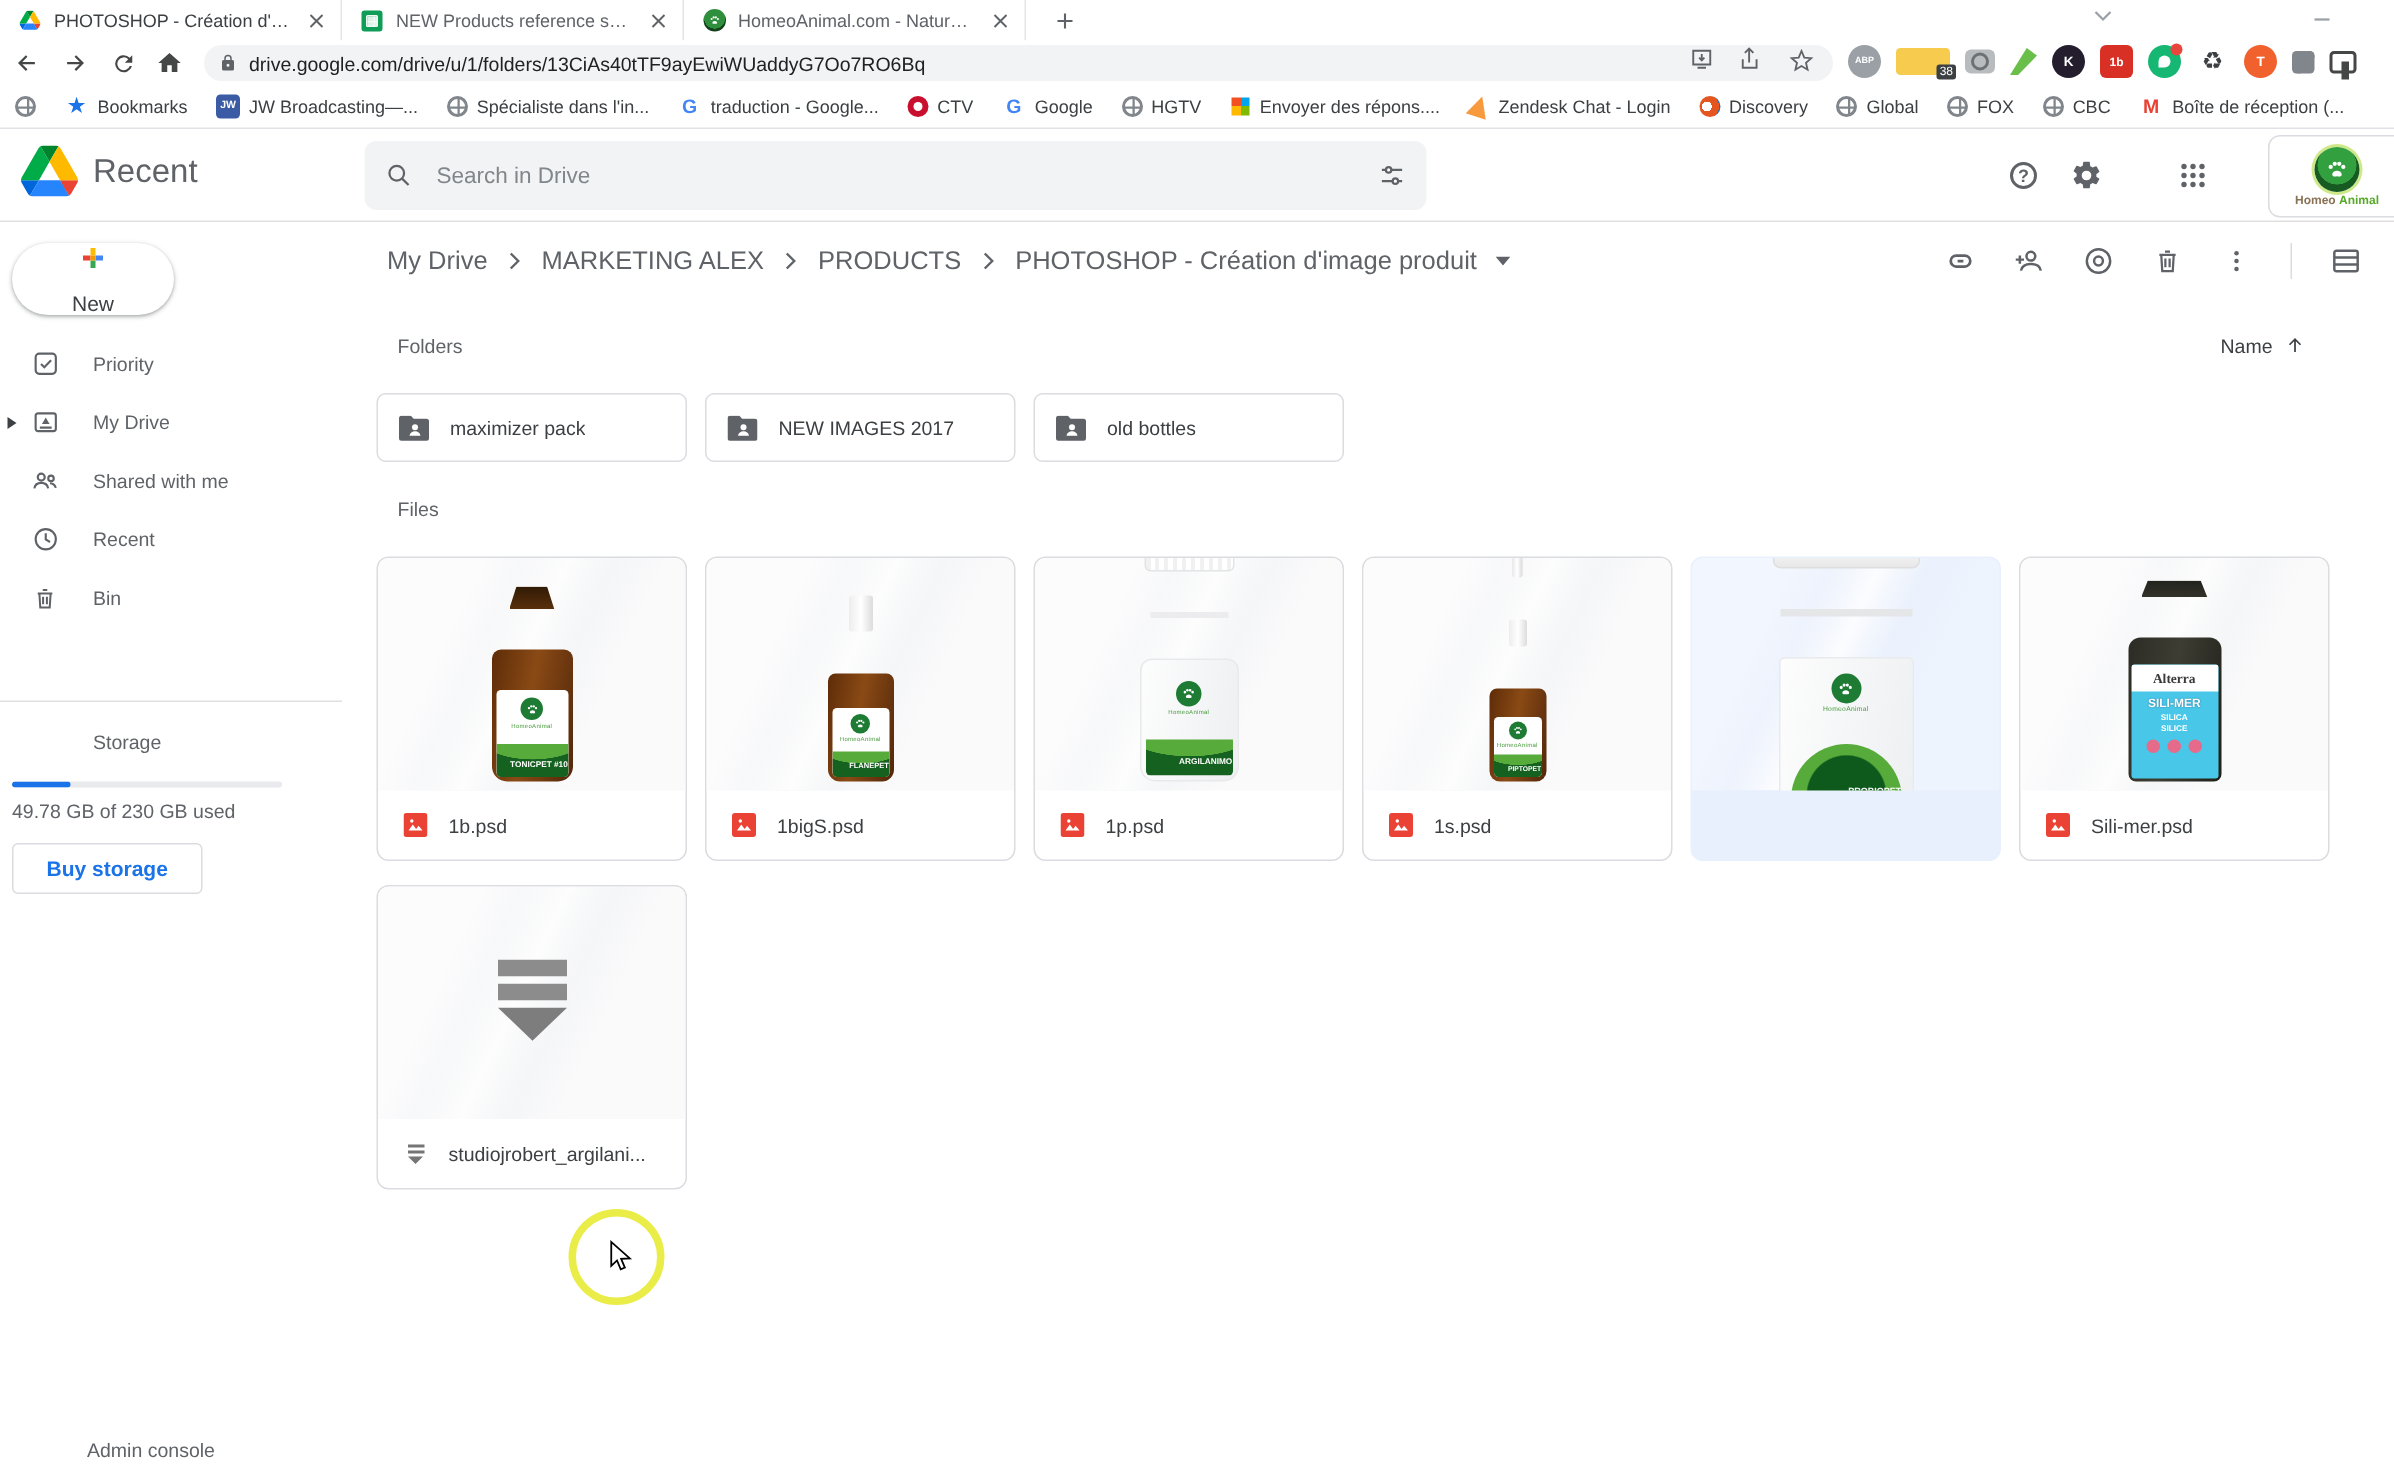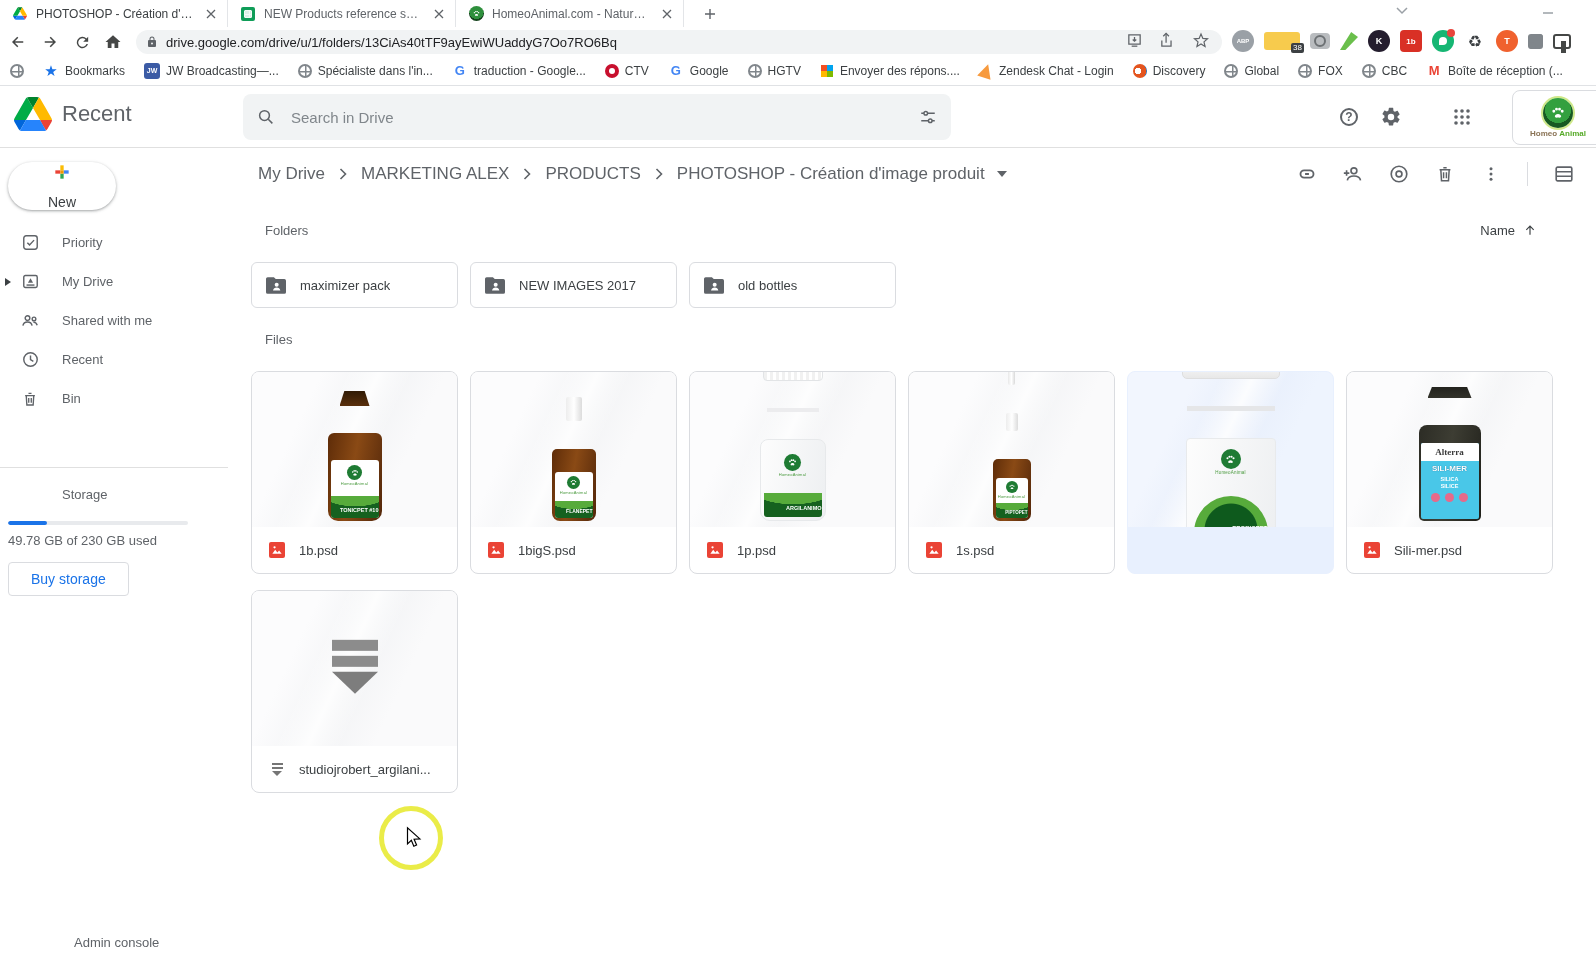--- a/index.html
+++ b/index.html
@@ -112,22 +112,22 @@
   .i-mydrive .svg-mydrive{display:block;}
   .i-shared .svg-shared{display:block;}
   .i-recent .svg-recent{display:block;}
   .i-starred .svg-starred{display:block;}
   .i-bin .svg-bin{display:block;}
   .sdivider{position:absolute;left:0;top:319px;width:228px;border-top:1px solid #e0e0e0;}
   .storage-row{position:absolute;left:0;top:327px;width:100%;height:39px;display:flex;align-items:center;padding-left:20px;gap:22px;}
   .sprogress{position:absolute;left:8px;top:373px;width:180px;height:4px;background:#e8eaed;border-radius:2px;overflow:hidden;}
   .sprogress-fill{height:100%;background:#1a73e8;border-radius:2px;}
   .sused{position:absolute;left:8px;top:385px;font-size:13px;color:#5f6368;}
-  .buybtn{position:absolute;left:8px;top:414px;height:34px;padding:0 22px;border:1px solid #dadce0;border-radius:4px;background:#fff;display:flex;align-items:center;font-size:14px;font-weight:400;color:#1a73e8;cursor:pointer;}
-  .admin-row{position:absolute;left:0;bottom:24px;display:flex;align-items:center;padding-left:32px;gap:22px;cursor:pointer;}
+  .buybtn{position:absolute;left:8px;top:414px;height:34px;padding:0 22px;border:1px solid #dadce0;border-radius:4px;background:#fff;display:flex;align-items:center;font-size:14px;font-weight:700;color:#1a73e8;cursor:pointer;}
+  .admin-row{position:absolute;left:0;bottom:0;display:flex;align-items:center;padding-left:16px;gap:22px;cursor:pointer;}
 
   
   .content{position:absolute;left:240px;top:148px;right:0;bottom:0;background:#fff;overflow:hidden;}
   .crumbrow{height:52px;display:flex;align-items:center;padding:0 20px 0 12px;}
   .crumbs{display:flex;align-items:center;flex:1;min-width:0;}
   .crumb{display:flex;align-items:center;cursor:pointer;}
   .crumb-label{font-size:17px;color:#5f6368;padding:4px 6px;border-radius:4px;white-space:nowrap;}
   .crumb-sep{display:flex;margin:0 8px;}
   .crumb:last-of-type .crumb-sep{display:none;}
   .crumb .caret{display:none;margin-left:6px;}

